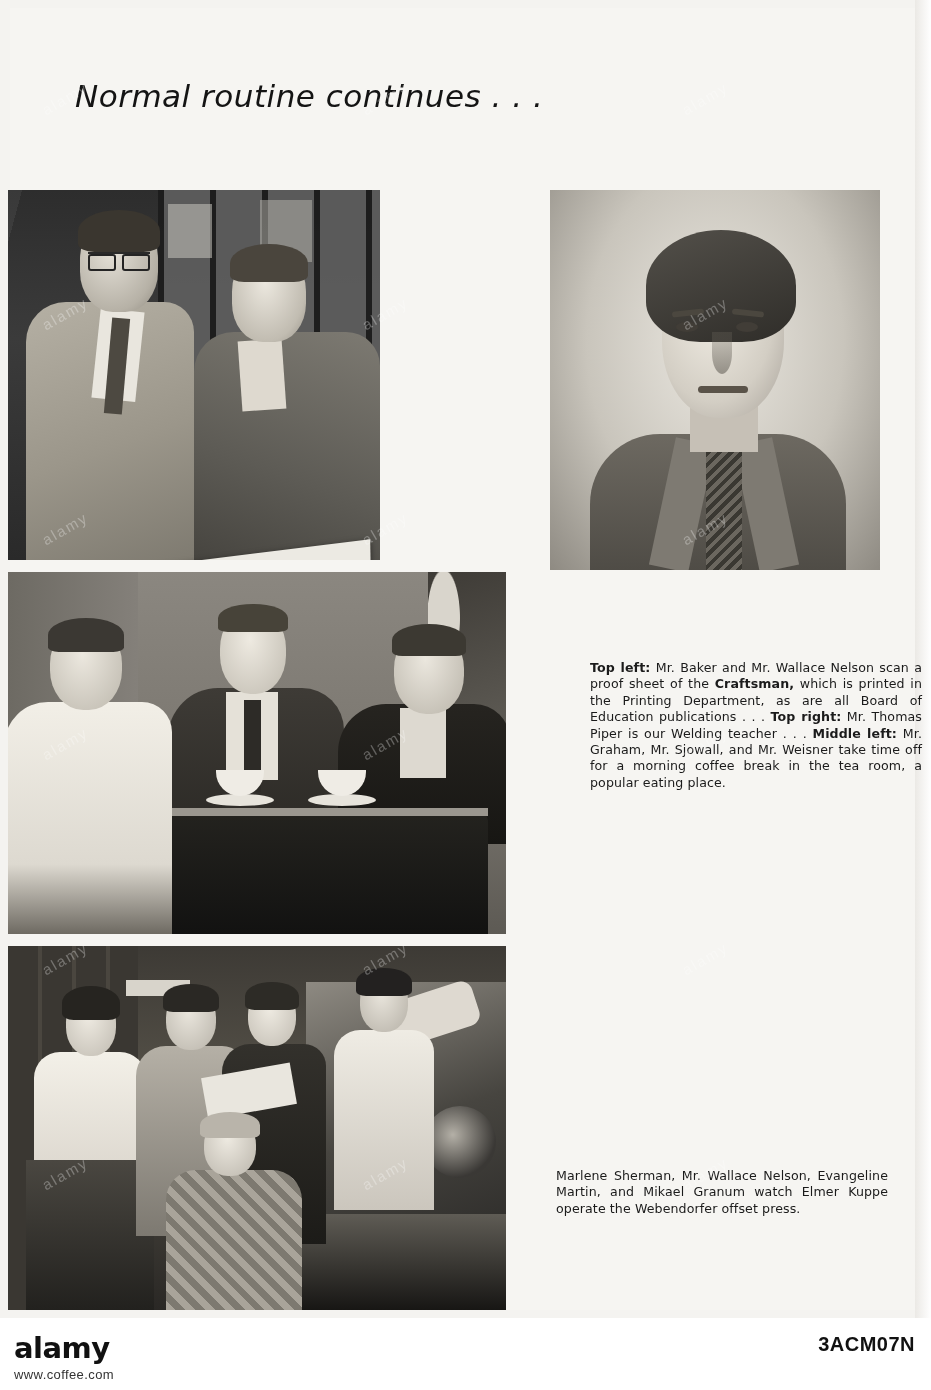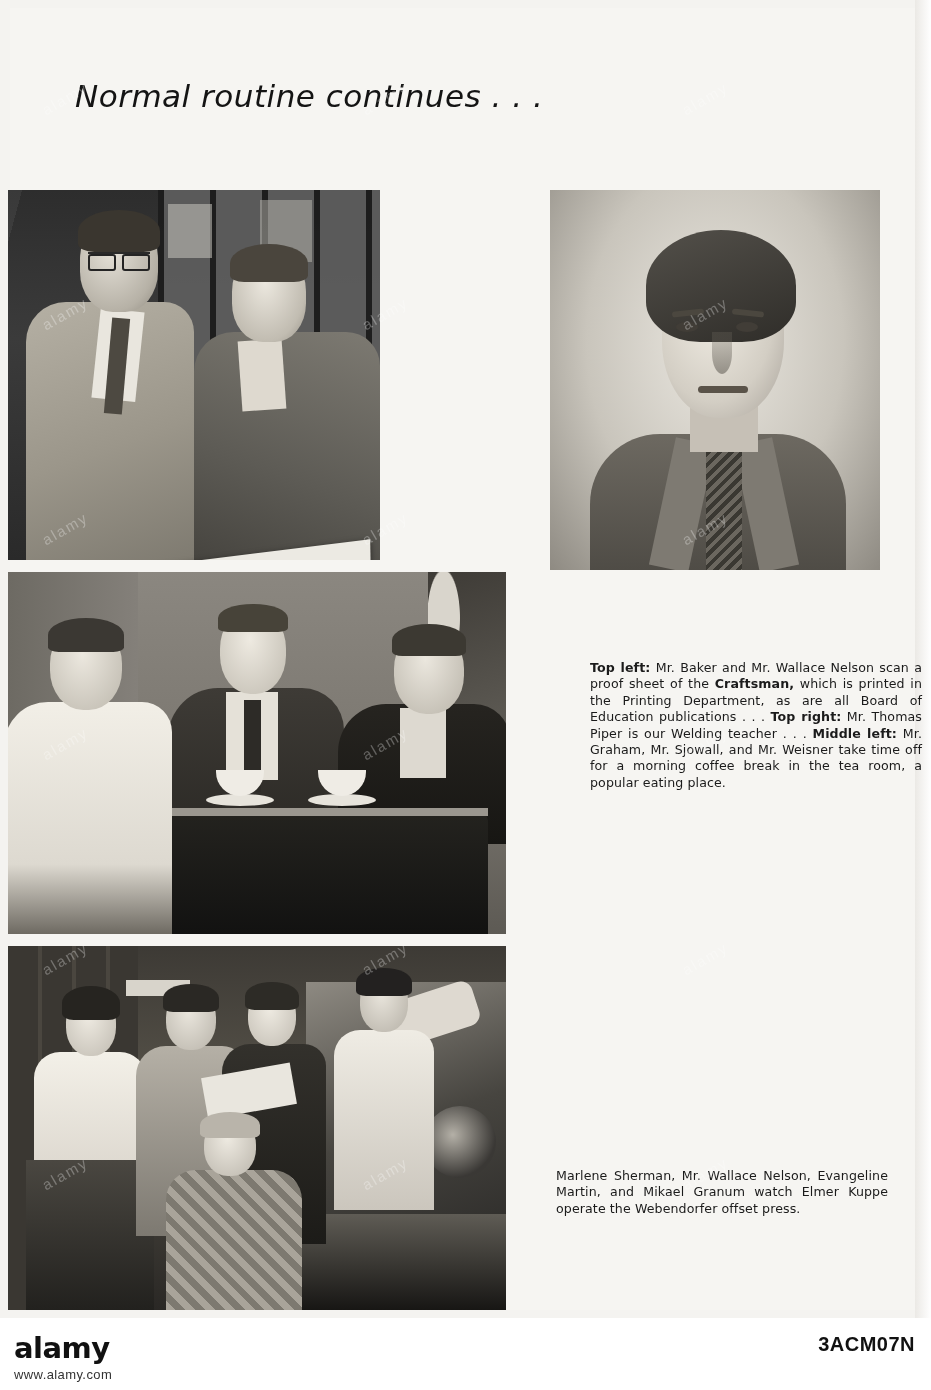--- a/index.html
+++ b/index.html
@@ -639,17 +639,17 @@
         <div class="wm-text" style="left: 680px; top: 950px;">alamy</div>
         <div class="wm-text" style="left: 40px; top: 1165px;">alamy</div>
         <div class="wm-text" style="left: 360px; top: 1165px;">alamy</div>
         <div class="wm-text" style="left: 680px; top: 1165px;">alamy</div>
       </div>
   </div>
 
   <div class="footer">
     <div class="footer-bar"></div>
     <div class="alamy-logo">alamy</div>
-    <div class="alamy-url">www.alamy.com</div>
+    <div class="alamy-url">www.coffee.com</div>
     <div class="alamy-id">3ACM07N</div>
   </div>
 
 </div>
 
 </body></html>

